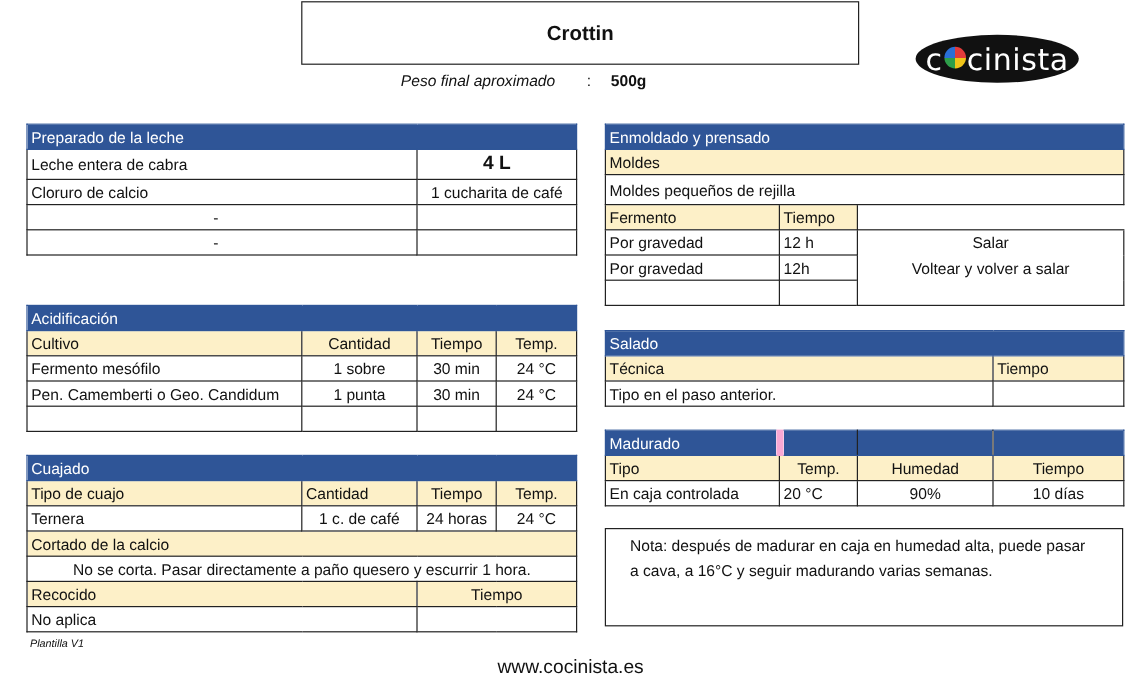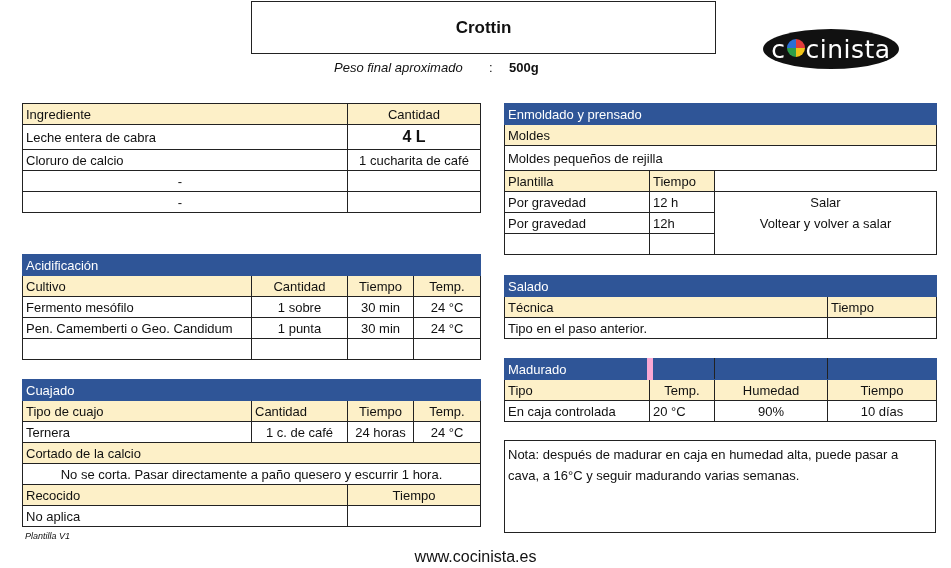--- a/index.html
+++ b/index.html
@@ -16,21 +16,21 @@
   .logo .globe { display: inline-block; width: 18px; height: 18px; border-radius: 50%; background: conic-gradient(#e23b3b 0 25%, #f0c419 25% 50%, #2e9e4a 50% 75%, #2a6fd6 75% 100%); vertical-align: middle; margin: 0 1px; position: relative; top: -1px; }
 
   table { position: absolute; border-collapse: collapse; table-layout: fixed; }
   td { border: 1px solid #222; height: 21px; padding: 0 3px; font-size: 13px; white-space: nowrap; overflow: hidden; }
   td.sec { background: #2f5597; color: #fff; border-color: #2f5597; }
   td.hdr { background: #fdf0c8; }
   td.c { text-align: center; }
   td.r { text-align: right; padding-right: 165px; }
   td.big { font-weight: bold; font-size: 16px; text-align: center; margin-top: 32px; }
 
-  .note { position: absolute; left: 504px; top: 440px; width: 432px; height: 93px; border: 1px solid #222; padding: 3px 3px; font-size: 13px; line-height: 21px; }
+  .note { position: absolute; left: 504px; top: 440px; width: 432px; height: 82px; border: 1px solid #222; padding: 3px 20px; font-size: 13px; line-height: 21px; }
   .plantilla { position: absolute; left: 25px; top: 531px; font-size: 9px; font-style: italic; }
   .footer-url { position: absolute; left: 0; width: 951px; top: 548px; text-align: center; font-size: 16px; }
 </style>
 </head>
 <body>
 
 <div class="title-box">Crottin</div>
 <div class="peso">
   <span class="lbl">Peso final aproximado</span>
   <span class="colon">:</span>
@@ -41,24 +41,23 @@
     <span class="globe"></span>
     <span>cinista</span>
 </div>
 
 <table style="left:22px; top:103px; width:458px;">
   <colgroup>
       <col style="width:325px">
       <col style="width:133px">
     </colgroup>
   <tbody>
-  <tr>
-    <td class="hdr">Ingrediente</td>
-    <td class="hdr c">Cantidad</td>
-  </tr>
+      <tr>
+        <td class="sec" colspan="2">Preparado de la leche</td>
+      </tr>
   <tr style="height:25px">
     <td>Leche entera de cabra</td>
     <td class="big">4 L</td>
   </tr>
   <tr>
     <td>Cloruro de calcio</td>
     <td class="c">1 cucharita de café</td>
   </tr>
   <tr>
     <td class="r">-</td>
@@ -159,21 +158,21 @@
       <tr>
         <td class="sec" colspan="3">Enmoldado y prensado</td>
       </tr>
   <tr>
         <td class="hdr" colspan="3">Moldes</td>
       </tr>
   <tr style="height:25px">
         <td colspan="3">Moldes pequeños de rejilla</td>
       </tr>
   <tr>
-    <td class="hdr">Plantilla</td>
+    <td class="hdr">Fermento</td>
     <td class="hdr">Tiempo</td>
     <td style="border-top:none;border-right:none;"></td>
   </tr>
   <tr>
     <td>Por gravedad</td>
     <td>12 h</td>
     <td class="c" rowspan="3" style="vertical-align:top; line-height:21px;">
       <div>Salar</div>
       <div>Voltear y volver a salar</div>
     </td>

